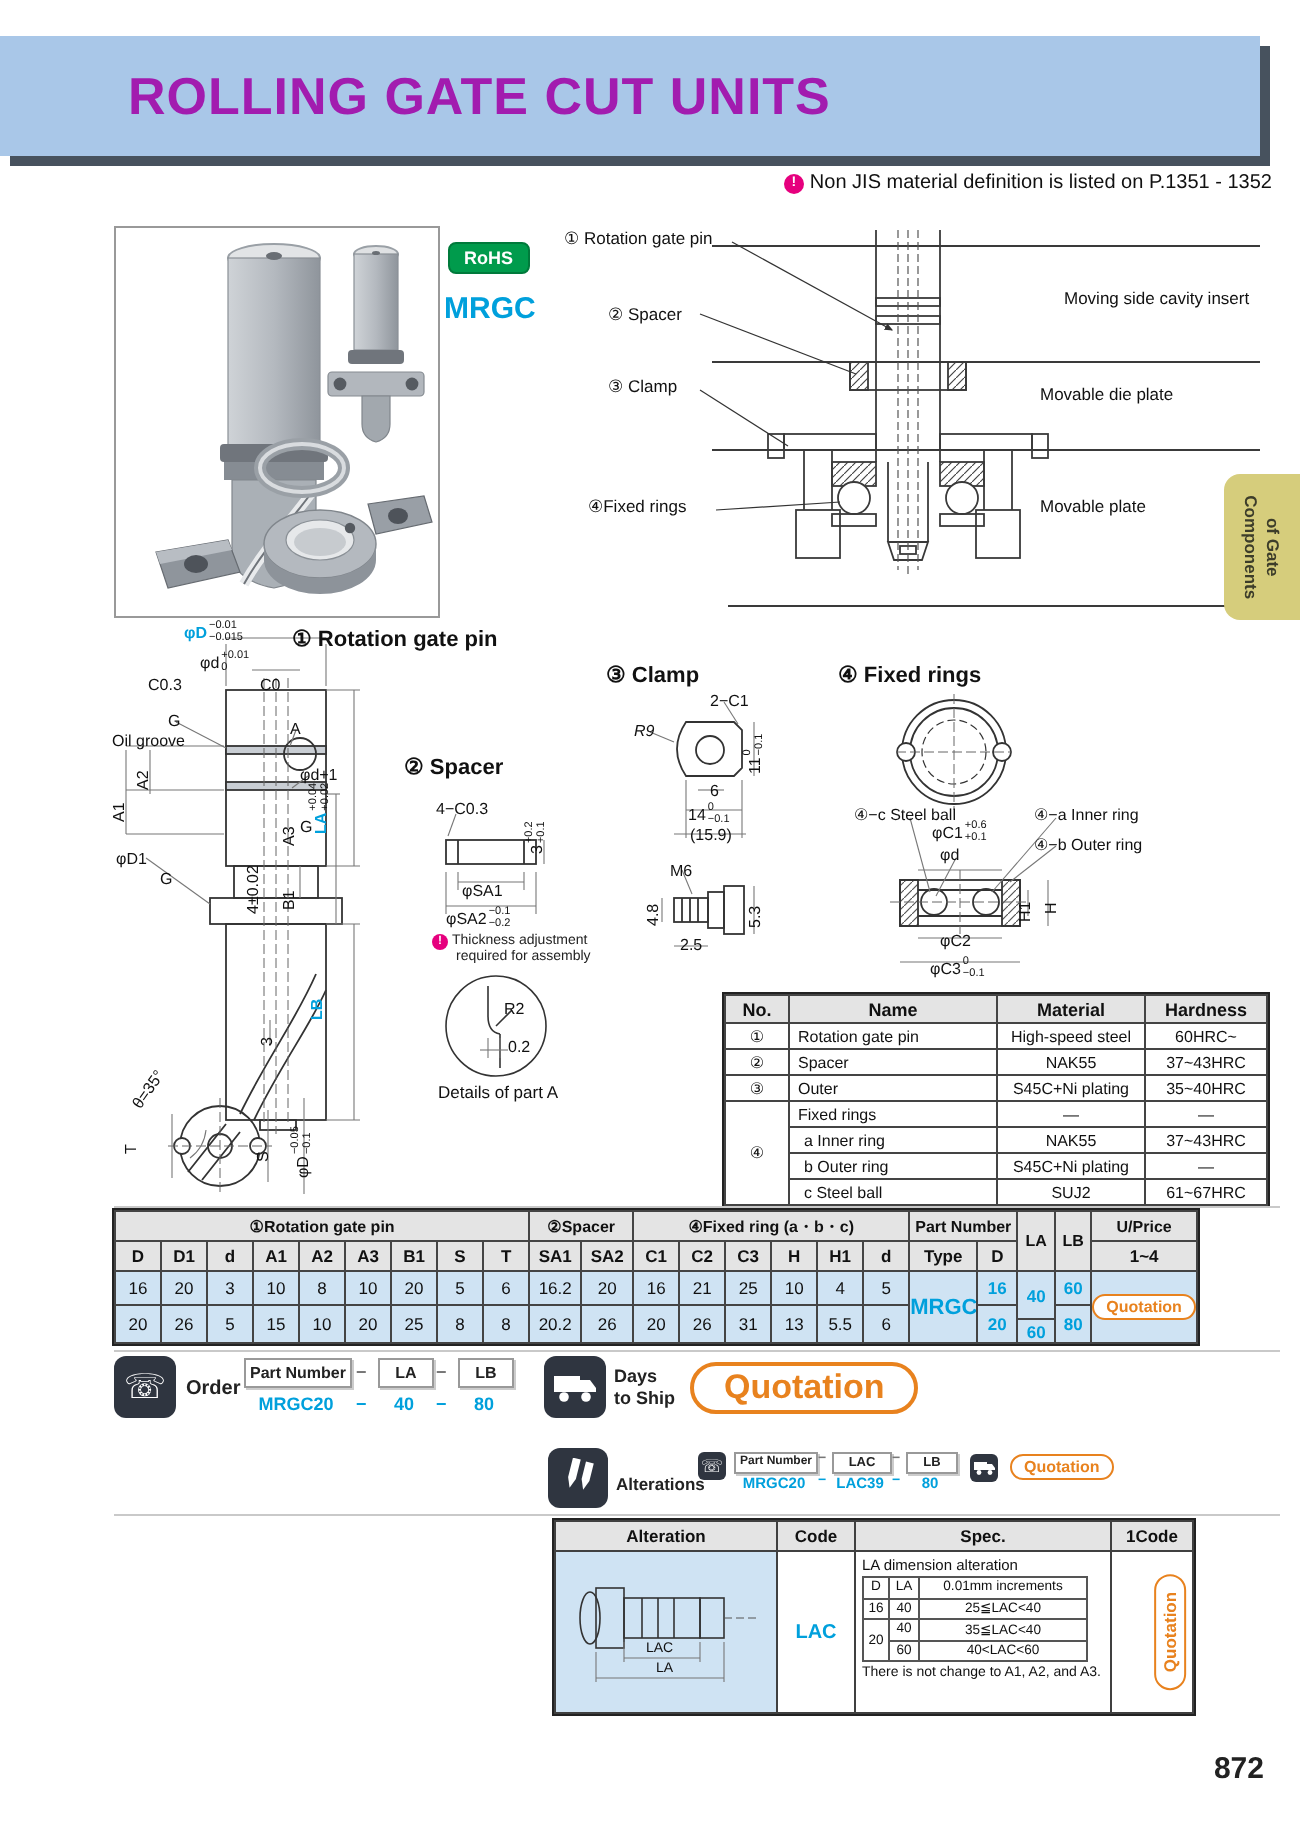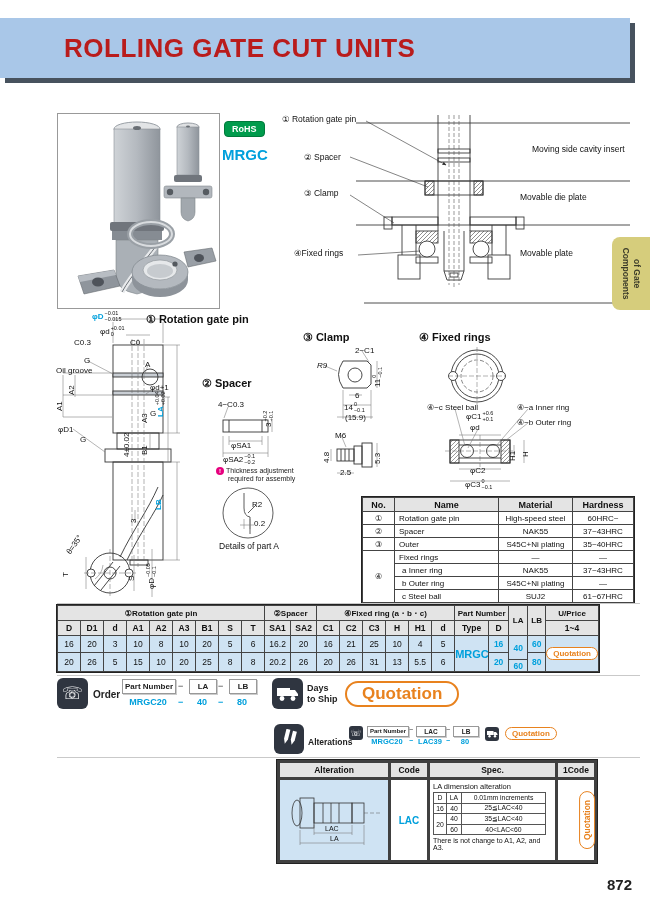--- a/index.html
+++ b/index.html
@@ -1,21 +1,21 @@
 <!DOCTYPE html>
 <html><head>
 <meta charset="utf-8">
 <style>
   html,body{margin:0;padding:0;background:#fff;}
   .page{position:relative;width:650px;height:918px;background:#fff;overflow:hidden;
         font-family:"Liberation Sans",sans-serif;color:#111;}
   
   .titlebar{position:absolute;left:0;top:18px;width:630px;height:60px;background:#a9c7e8;
             box-shadow:5px 5px 0 0 #47525e;display:flex;align-items:center;}
-  .titlebar h1{margin:0 0 0 64px;font-size:26px;letter-spacing:.5px;color:#b91c1c;}
+  .titlebar h1{margin:0 0 0 64px;font-size:26px;letter-spacing:.5px;color:#a21caf;}
   .jis-note{position:absolute;right:14px;top:86px;font-size:10px;color:#111;display:flex;align-items:center;gap:3px;}
   .pdot{display:inline-flex;align-items:center;justify-content:center;width:10px;height:10px;border-radius:50%;
         background:#e6007e;color:#fff;font-size:7px;font-weight:700;line-height:1;}
   .pdot.abs{position:absolute;width:8px;height:8px;font-size:6px;}
   
   .photo-box{position:absolute;left:57px;top:113px;width:161px;height:194px;border:1px solid #999;background:#fff;}
   
   .rohs{position:absolute;left:224px;top:121px;background:#009b4c;color:#fff;font-weight:700;font-size:9px;
         padding:2px 7px;border-radius:4px;border:1px solid #007a3b;}
   .series{position:absolute;left:222px;top:146px;color:#00a0dc;font-weight:700;font-size:15px;}
@@ -66,41 +66,45 @@
   .qb.lg{position:absolute;left:345px;top:681px;font-size:17px;padding:1px 15px;border-width:2.5px;border-radius:15px;}
   .qb.vert{transform:rotate(-90deg);font-size:8.5px;padding:0 8px;height:14px;border-radius:8px;}
   
   .sq-icon{position:absolute;background:#2f3540;border-radius:6px;display:flex;align-items:center;justify-content:center;color:#fff;}
   .lbl{position:absolute;font-weight:700;color:#222;white-space:nowrap;}
   .pn-box{position:absolute;border:1px solid #999;background:#fff;font-weight:700;text-align:center;
           color:#222;box-shadow:1px 1px 0 #ccc;}
   .dash{position:absolute;color:#777;font-weight:700;}
   .ex{position:absolute;color:#00a0dc;font-weight:700;text-align:center;}
   .alttable{position:absolute;left:277px;top:760px;width:320px;font-size:8px;background:#fff;outline:1px solid #222;}
-  .alttable td{border:3px solid #404040;vertical-align:top;padding:0;}
+  .alttable td{border:1px solid #404040;vertical-align:top;padding:0;}
   .alttable tr.h td{background:#e4e4e4;font-weight:700;font-size:8.5px;text-align:center;height:14px;vertical-align:middle;}
   .alt-draw-cell{background:#cfe3f3;position:relative;height:80px;}
   .alt-code{text-align:center;vertical-align:middle !important;}
   .spec-cell{padding:2px 3px !important;}
   .spec-title{font-size:7.5px;}
   .spectable{margin-top:1px;font-size:6.8px;}
   .spectable td{border:1px solid #555;text-align:center;height:9.5px;padding:0 1px;vertical-align:middle;}
   .spec-note{font-size:7px;margin-top:2px;}
   .onecode-cell{text-align:center;vertical-align:middle !important;}
   .alt-dim{position:absolute;font-size:7px;color:#111;}
   .sep{position:absolute;left:57px;width:583px;height:1px;background:#c9c9c9;}
   .pageno{position:absolute;right:18px;top:876px;font-size:15px;font-weight:700;color:#222;}
 </style>
 </head>
 <body>
 
 <div class="page">
 
   <div class="titlebar">
     <h1>ROLLING GATE CUT UNITS</h1>
+  </div>
+  <div class="jis-note">
+    <span class="pdot">!</span>
+    <span>Non JIS material definition is listed on P.1351 - 1352</span>
   </div>
 
   <div class="photo-box">
     <svg width="159" height="192" viewBox="0 0 159 192">
       <defs>
         <linearGradient id="gm" x1="0" y1="0" x2="1" y2="0">
           <stop offset="0" stop-color="#cfd3d7"></stop>
             <stop offset=".5" stop-color="#b4b9bf"></stop>
             <stop offset="1" stop-color="#8f959c"></stop>
         </linearGradient>

